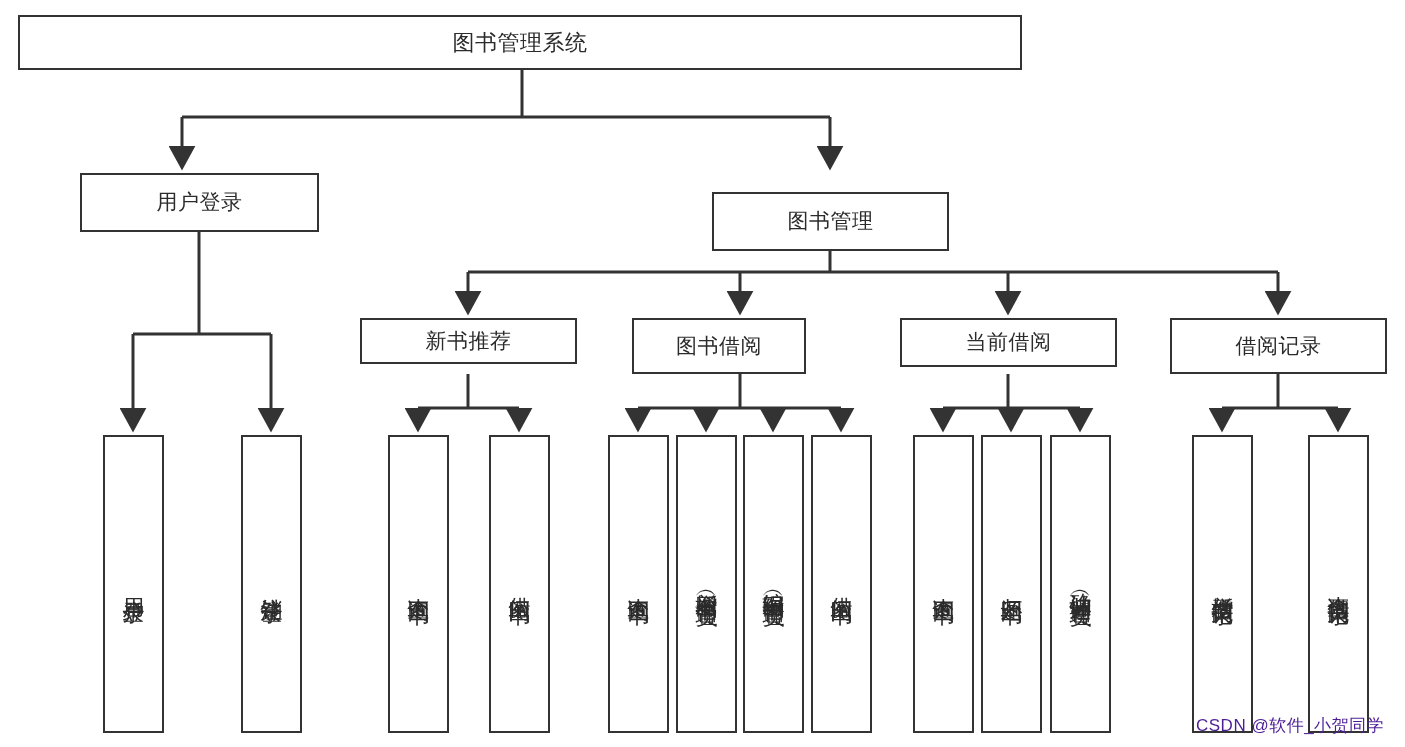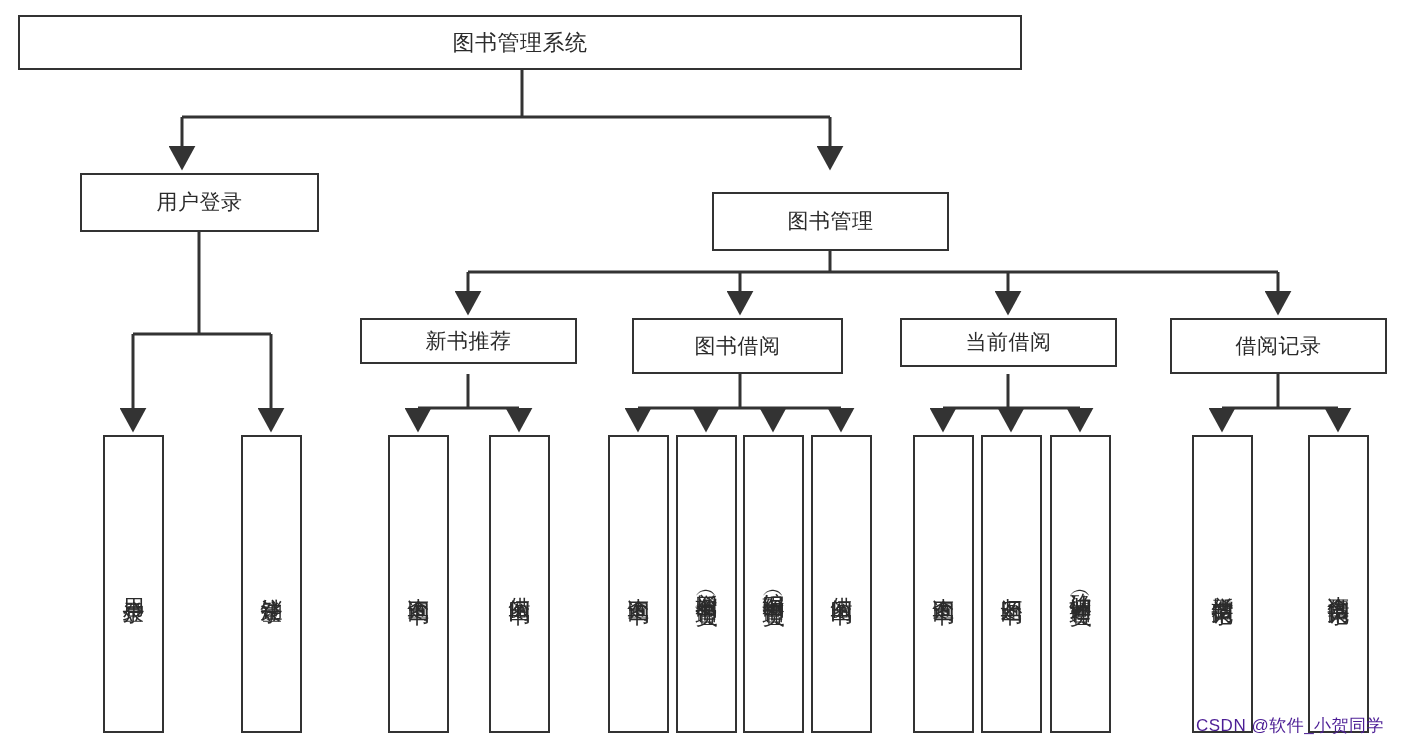--- a/index.html
+++ b/index.html
@@ -126,21 +126,21 @@
   <div class="node horizontal" style="left:80px; top:173px; width:239px; height:59px;">
     <span class="node-label">用户登录</span>
   </div>
   <div class="node horizontal" style="left:712px; top:173px; width:237px; height:59px;margin-top:19px;">
     <span class="node-label">图书管理</span>
   </div>
 
   <div class="node horizontal" style="left:360px; top:318px; width:217px; height:46px;">
     <span class="node-label">新书推荐</span>
   </div>
-  <div class="node horizontal" style="left:632px; top:318px; width:211px; height:56px;">
+  <div class="node horizontal" style="left:632px; top:318px; width:174px; height:56px;">
     <span class="node-label">图书借阅</span>
   </div>
   <div class="node horizontal" style="left:900px; top:318px; width:217px; height:49px;">
     <span class="node-label">当前借阅</span>
   </div>
   <div class="node horizontal" style="left:1170px; top:318px; width:217px; height:56px;">
     <span class="node-label">借阅记录</span>
   </div>
 
   <div class="node vertical" style="left:103px; top:435px; width:61px; height:298px;">

